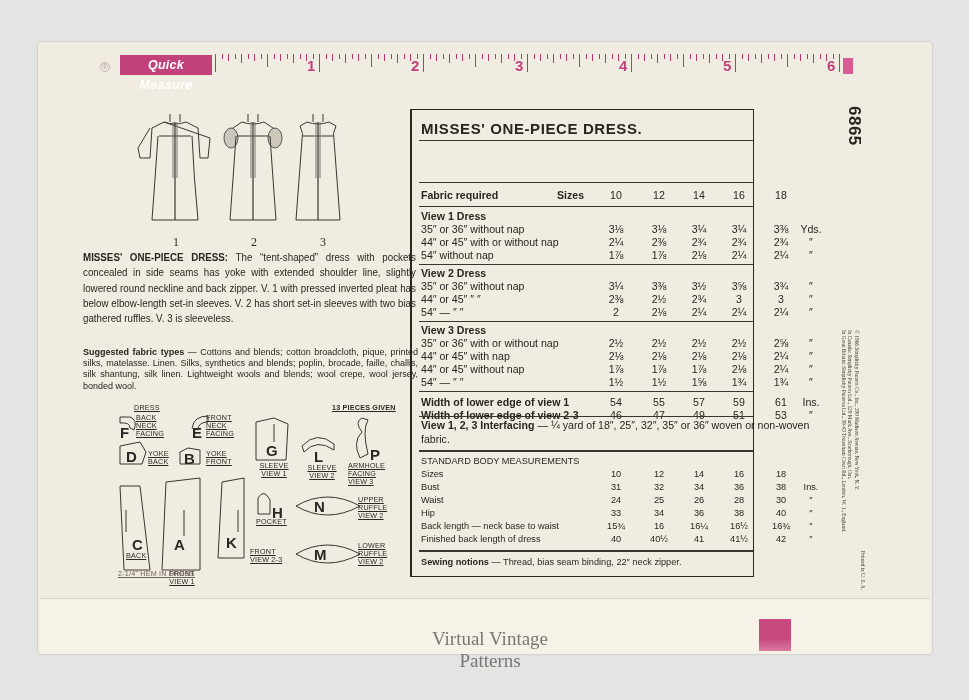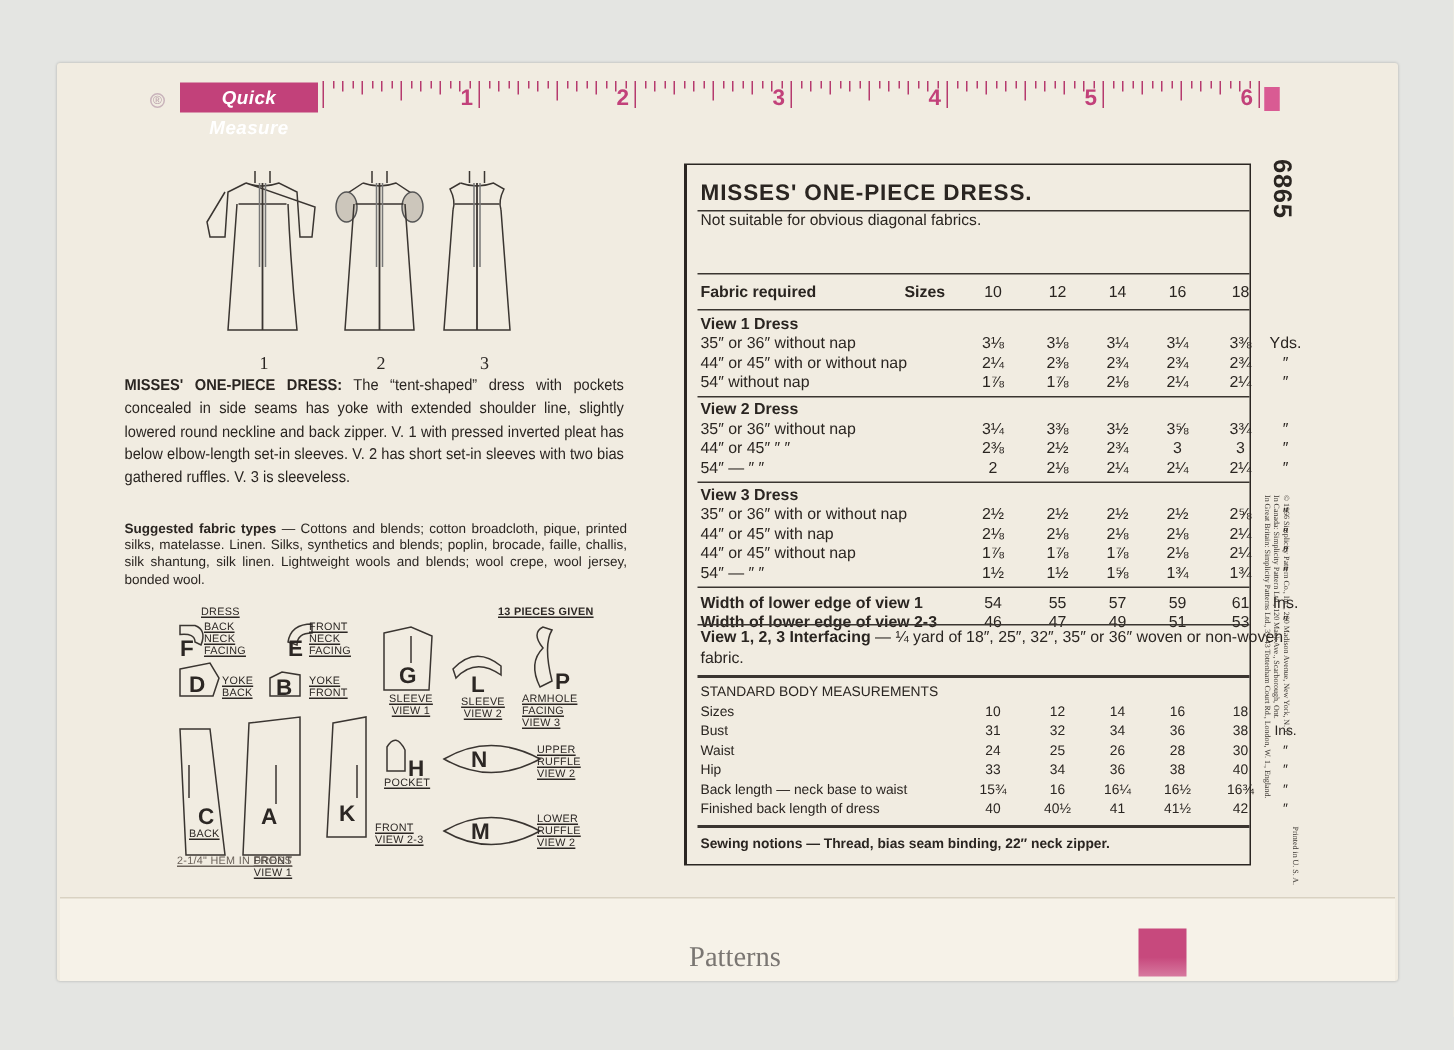--- a/index.html
+++ b/index.html
@@ -27,40 +27,40 @@
   .desc b { font-weight: bold; }
   .fabric-types { position: absolute; left: 83px; top: 347px; font-size: 9px; line-height: 11.2px; text-align: justify; width: 335px; color: #2a2521; }
   .fabric-types b { font-weight: bold; }
 
   
   .pieces { position: absolute; left: 92px; top: 402px; width: 320px; height: 180px; font-size: 7px; color: #2c2724; }
   .pc-lbl { position: absolute; font-size: 7.2px; line-height: 8px; letter-spacing: 0.2px; text-transform: uppercase; text-decoration: underline; }
   .pc-letter { position: absolute; font-size: 15px; font-weight: bold; }
 
   
-  .box { position: absolute; left: 456px; top: 109px; width: 378px; height: 468px; border: 1.5px solid #2b2622; border-left-width: 2px; background: transparent; }
+  .box { position: absolute; left: 410px; top: 109px; width: 344px; height: 468px; border: 1.5px solid #2b2622; border-left-width: 2px; background: transparent; }
   .box-inner { position: absolute; left: 0; top: 0; width: 100%; font-family: "Liberation Sans", sans-serif; color: #2a2521; }
   .title { position: absolute; left: 9px; top: 10px; font-size: 15px; font-weight: bold; letter-spacing: 0.6px; }
   .rule { position: absolute; left: 7px; right: 0; height: 0; border-top: 1.4px solid #3a3530; }
   .rule.thick { border-top-width: 2.4px; }
   .notes { position: absolute; left: 9px; top: 32px; font-size: 10.4px; line-height: 12.8px; }
   .row { position: absolute; left: 9px; right: 0; height: 13px; font-size: 10.6px; line-height: 13px; white-space: nowrap; }
   .row .lbl { position: absolute; left: 0; }
   .row .sizes-h { position: absolute; left: 136px; font-weight: bold; }
   .row .c { position: absolute; width: 30px; text-align: center; }
   .row .c0 { left: 180px; } .row .c1 { left: 223px; } .row .c2 { left: 263px; } .row .c3 { left: 303px; } .row .c4 { left: 345px; }
   .row .unit { position: absolute; left: 375px; width: 30px; text-align: center; }
   .bold { font-weight: bold; }
   .interfacing { position: absolute; left: 9px; top: 308px; font-size: 10.6px; line-height: 14px; width: 396px; }
   .std-row { position: absolute; left: 9px; right: 0; height: 13px; font-size: 9.2px; line-height: 13px; white-space: nowrap; }
   .std-row .lbl { position: absolute; left: 0; }
   .std-row .c { position: absolute; width: 30px; text-align: center; }
   .std-row .c0 { left: 180px; } .std-row .c1 { left: 223px; } .std-row .c2 { left: 263px; } .std-row .c3 { left: 303px; } .std-row .c4 { left: 345px; }
   .std-row .unit { position: absolute; left: 375px; width: 30px; text-align: center; }
-  .notions { position: absolute; left: 9px; top: 447px; font-size: 9.2px; font-weight: bold; }
+  .notions { position: absolute; left: 9px; top: 447px; font-size: 9.2px; }
 
   .pattern-num { position: absolute; left: 846px; top: 106px; font-size: 17px; font-weight: bold; color: #2b2622; transform: rotate(90deg); transform-origin: left top; left: 864px; letter-spacing: 0.5px; }
   .copyright { position: absolute; left: 866px; top: 330px; width: 260px; font-size: 5.3px; line-height: 6.4px; color: #3a3530; transform: rotate(90deg); transform-origin: left top; font-family: "Liberation Serif", serif; }
 
   .watermark { position: absolute; left: 420px; top: 628px; width: 140px; text-align: center; font-family: "Liberation Serif", serif; color: #7a7672; font-size: 19px; line-height: 22px; }
   .pink-tab { position: absolute; left: 759px; top: 619px; width: 32px; height: 32px; background: linear-gradient(#c7497d 60%, #d7799f); }
 </style>
 </head>
 <body>
 
@@ -302,21 +302,20 @@
   <span class="pc-lbl" style="left:266px; top:140px; width:30px;">LOWER RUFFLE VIEW 2</span>
 
   <span class="pc-lbl" style="left:26px; top:168px; color:#6b625a;">2-1/4" HEM IN DRESS</span>
 </div>
 
 <div class="box">
   <div class="box-inner">
     <div class="title">MISSES' ONE-PIECE DRESS.</div>
     <div class="rule" style="top:30px;"></div>
     <div class="notes">
-      <div>Not suitable for obvious diagonal fabrics.</div>
     </div>
     <div class="rule" style="top:72px;"></div>
     <div class="row bold" style="top:79px;">
       <span class="lbl">Fabric required</span>
       <span class="sizes-h">Sizes</span>
       <span class="c c0" style="font-weight:normal">10</span>
       <span class="c c1" style="font-weight:normal">12</span>
       <span class="c c2" style="font-weight:normal">14</span>
       <span class="c c3" style="font-weight:normal">16</span>
       <span class="c c4" style="font-weight:normal">18</span>
@@ -519,15 +518,16 @@
 
 <div class="pattern-num">6865</div>
 <div class="copyright">
   <div style="text-align:right">Printed in U. S. A.</div>
   <div>© 1966 Simplicity Pattern Co., Inc., 200 Madison Avenue, New York, N. Y.</div>
   <div>In Canada: Simplicity Pattern Ltd., 120 Mack Ave., Scarborough, Ont.</div>
   <div>In Great Britain: Simplicity Patterns Ltd., 39-43 Tottenham Court Rd., London, W. 1., England.</div>
 </div>
 
 <div class="watermark">
+  <div>Virtual Vintage</div>
   <div>Patterns</div>
 </div>
 <div class="pink-tab"></div>
 
 </body></html>

